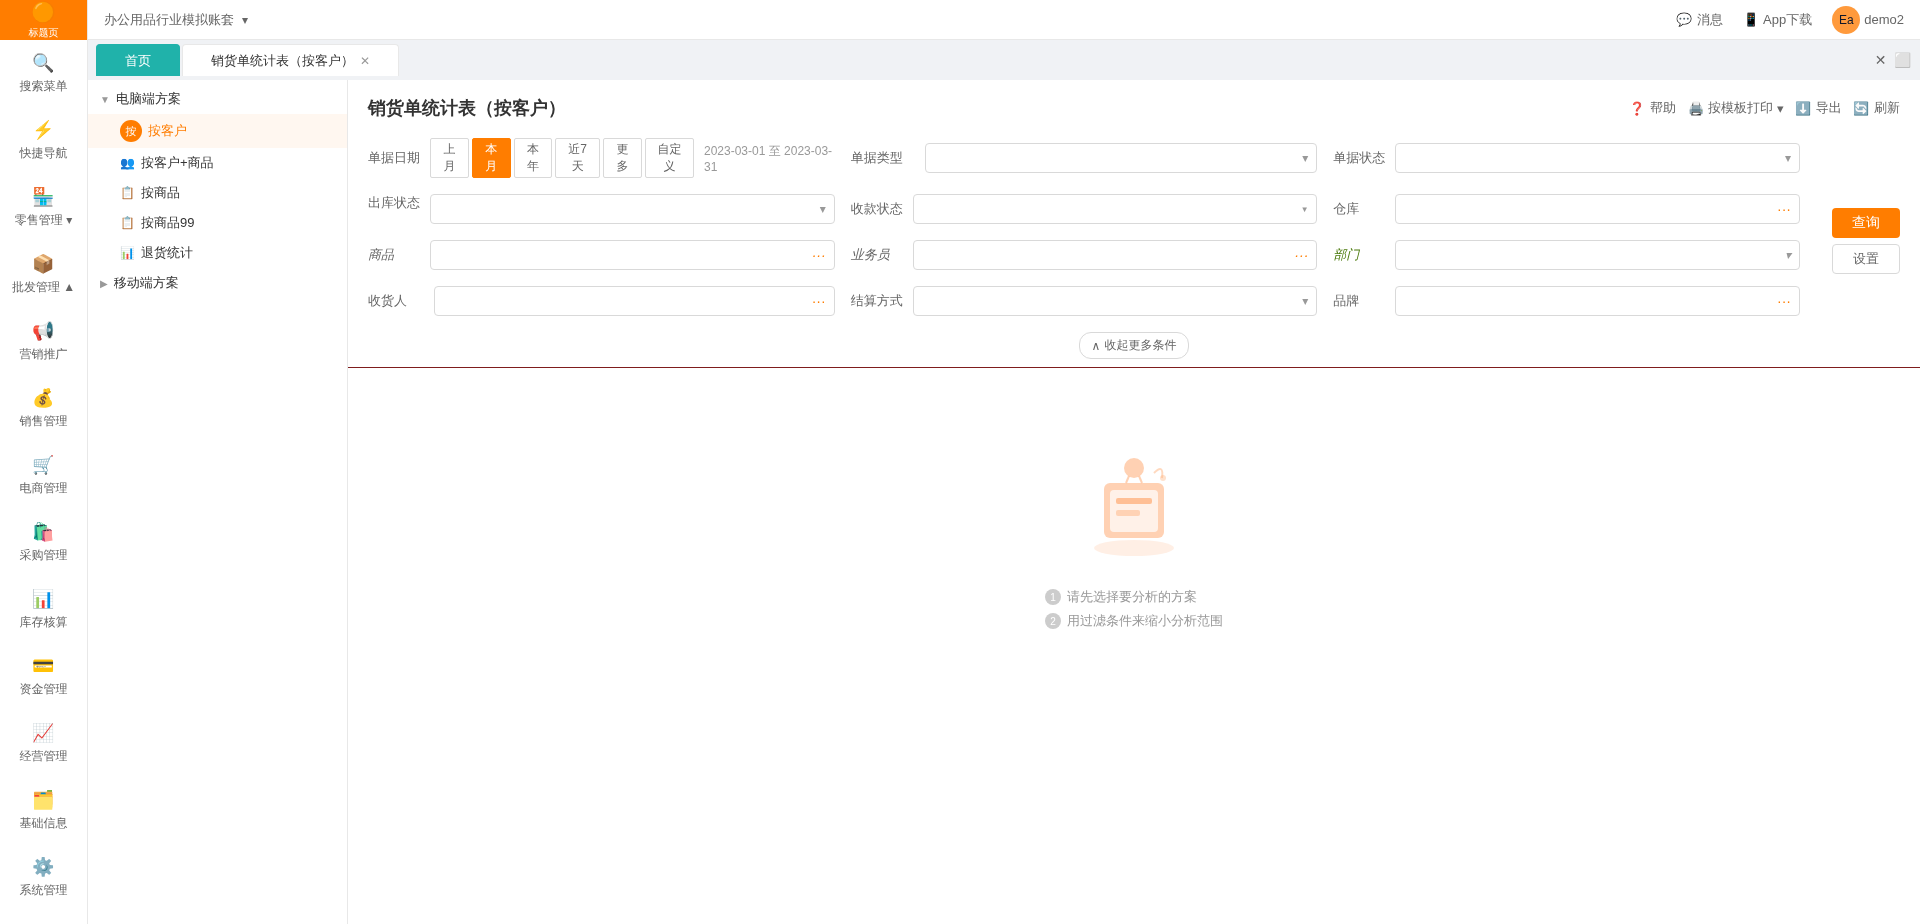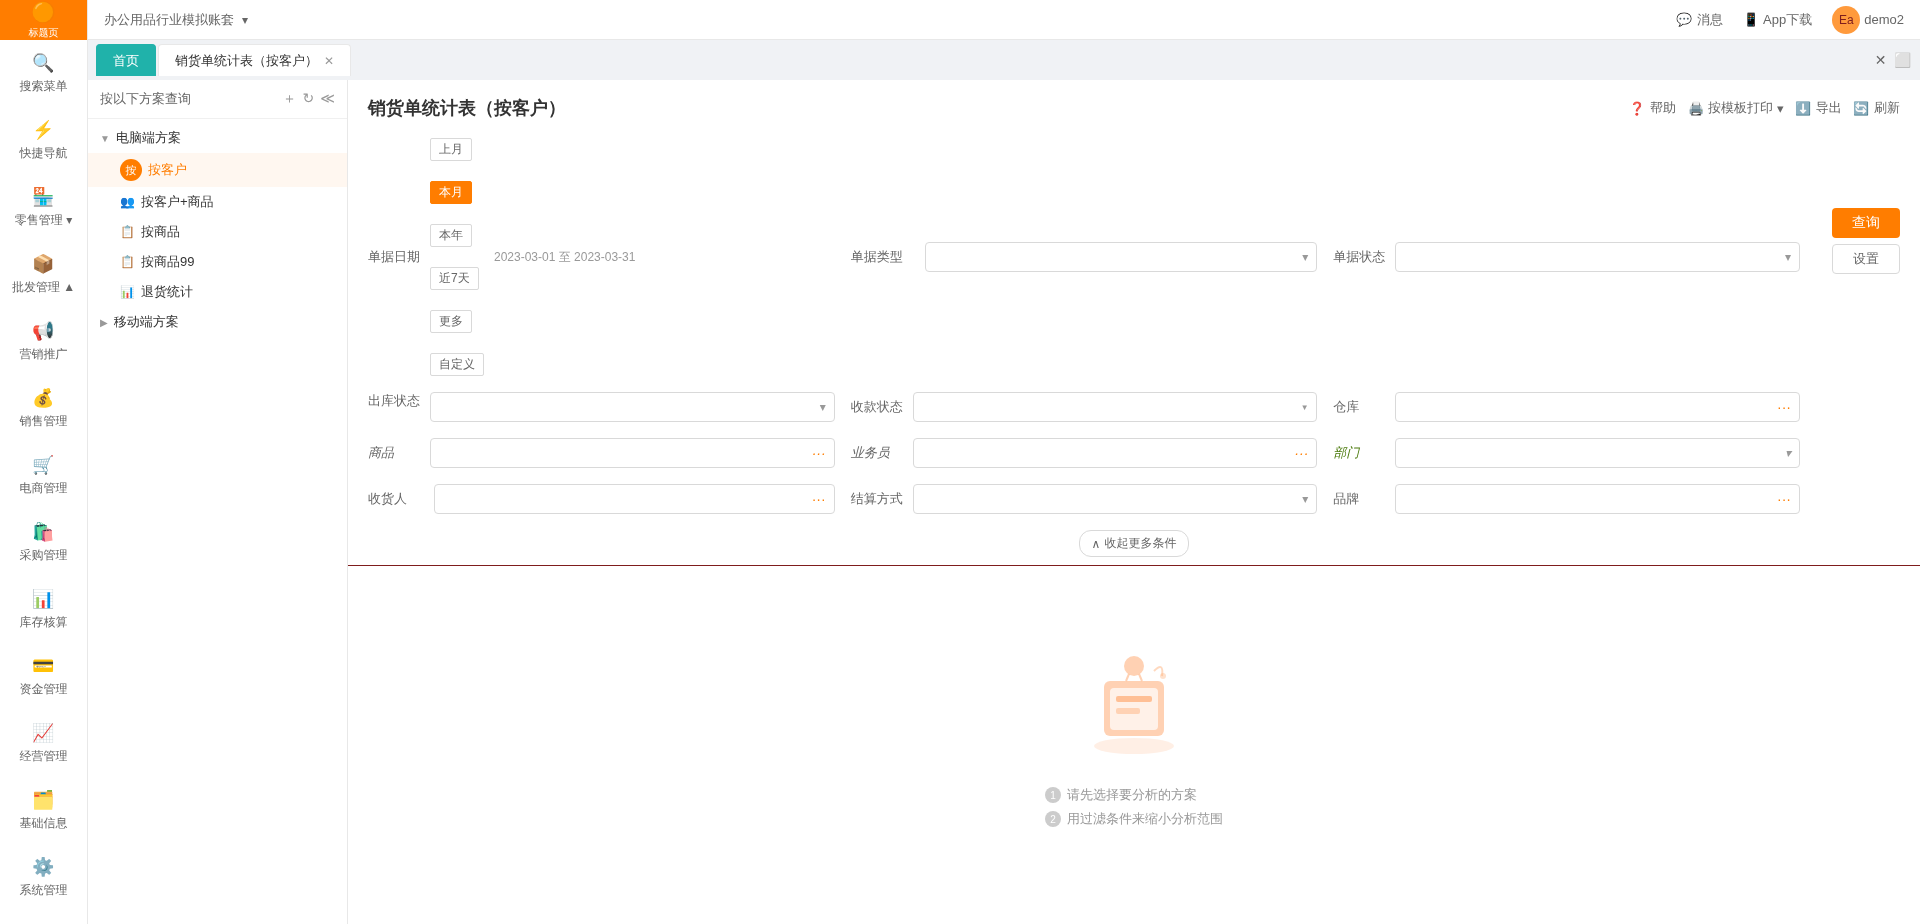--- a/index.html
+++ b/index.html
@@ -16,25 +16,25 @@
     
     .main { flex: 1; display: flex; flex-direction: column; height: 924px; }
 
     
     .top-header { height: 40px; background: #fff; border-bottom: 1px solid #e8e8e8; display: flex; align-items: center; justify-content: space-between; padding: 0 16px; }
     .header-left { display: flex; align-items: center; gap: 8px; }
     .header-breadcrumb { color: #666; font-size: 13px; }
     .header-dropdown { color: #666; font-size: 12px; cursor: pointer; }
     .header-right { display: flex; align-items: center; gap: 20px; }
     .header-btn { display: flex; align-items: center; gap: 4px; color: #666; font-size: 13px; cursor: pointer; }
-    .header-avatar { width: 28px; height: 28px; border-radius: 50%; background: #ff9a3c; display: flex; align-items: center; justify-content: center; color: #7f1d1d; font-size: 12px; }
+    .header-avatar { width: 28px; height: 28px; border-radius: 50%; background: #ff9a3c; display: flex; align-items: center; justify-content: center; color: #0f172a; font-size: 12px; }
 
     
     .tabs { height: 40px; background: #f0f2f5; display: flex; align-items: center; padding: 0 8px; gap: 2px; }
-    .tab { height: 32px; padding: 0 16px; display: flex; align-items: center; gap: 6px; cursor: pointer; font-size: 13px; border-radius: 4px 4px 0 0; background: #fff; color: #333; border: 1px solid #e8e8e8; border-bottom: none; justify-content: center; }
+    .tab { height: 32px; padding: 0 28px; display: flex; align-items: center; gap: 6px; cursor: pointer; font-size: 13px; border-radius: 4px 4px 0 0; background: #fff; color: #333; border: 1px solid #e8e8e8; border-bottom: none; justify-content: center; }
     .tab.home { background: #20b2aa; color: white; border-color: #20b2aa; }
     .tab.active { background: #fff; color: #333; }
     .tab-close { font-size: 12px; color: #999; cursor: pointer; }
     .maximize-btn { margin-left: auto; color: #666; font-size: 14px; cursor: pointer; display: flex; gap: 8px; }
 
     
     .content { flex: 1; display: flex; overflow: hidden; }
 
     
     .left-panel { width: 260px; background: #fff; border-right: 1px solid #e8e8e8; overflow-y: auto; }
@@ -181,28 +181,20 @@
     </div>
     <div class="maximize-btn">
       <span>✕</span>
       <span>⬜</span>
     </div>
   </div>
 
   <div class="content">
 
     <div class="left-panel">
-      <div class="panel-header">
-        <span class="panel-title">按以下方案查询</span>
-        <div class="panel-actions">
-          <span class="panel-action-btn">＋</span>
-          <span class="panel-action-btn">↻</span>
-          <span class="panel-action-btn">≪</span>
-        </div>
-      </div>
       <div class="tree-section">
 
         <div class="tree-item parent">
           <span class="expand-icon">▼</span>
           <span>电脑端方案</span>
         </div>
 
         <div class="tree-item active-item" style="padding-left: 32px;">
           <div class="tree-circle">按</div>
           <span>按客户</span>
@@ -255,21 +247,21 @@
           </div>
         </div>
       </div>
 
       <div class="filter-section-border">
 
         <div style="display: flex; align-items: center; padding: 8px 20px; padding-right: 120px; gap: 16px;">
 
           <div style="display: flex; align-items: center; gap: 6px; flex: 1;">
             <span style="color:#666; font-size:13px; min-width:56px;">单据日期</span>
-            <div style="display: flex; align-items: flex-start; gap: 20px; flex-direction: column;">
+            <div style="display: flex; align-items: center; gap: 3px;">
               <button class="date-btn">上月</button>
               <button class="date-btn active">本月</button>
               <button class="date-btn">本年</button>
               <button class="date-btn">近7天</button>
               <button class="date-btn">更多</button>
               <button class="date-btn">自定义</button>
             </div>
             <span style="color:#999; font-size:12px; margin-left: 4px;">2023-03-01 至 2023-03-31</span>
           </div>
 

